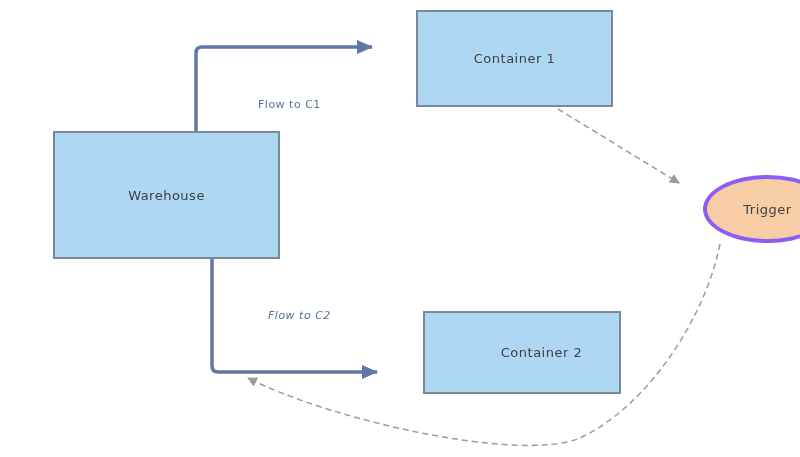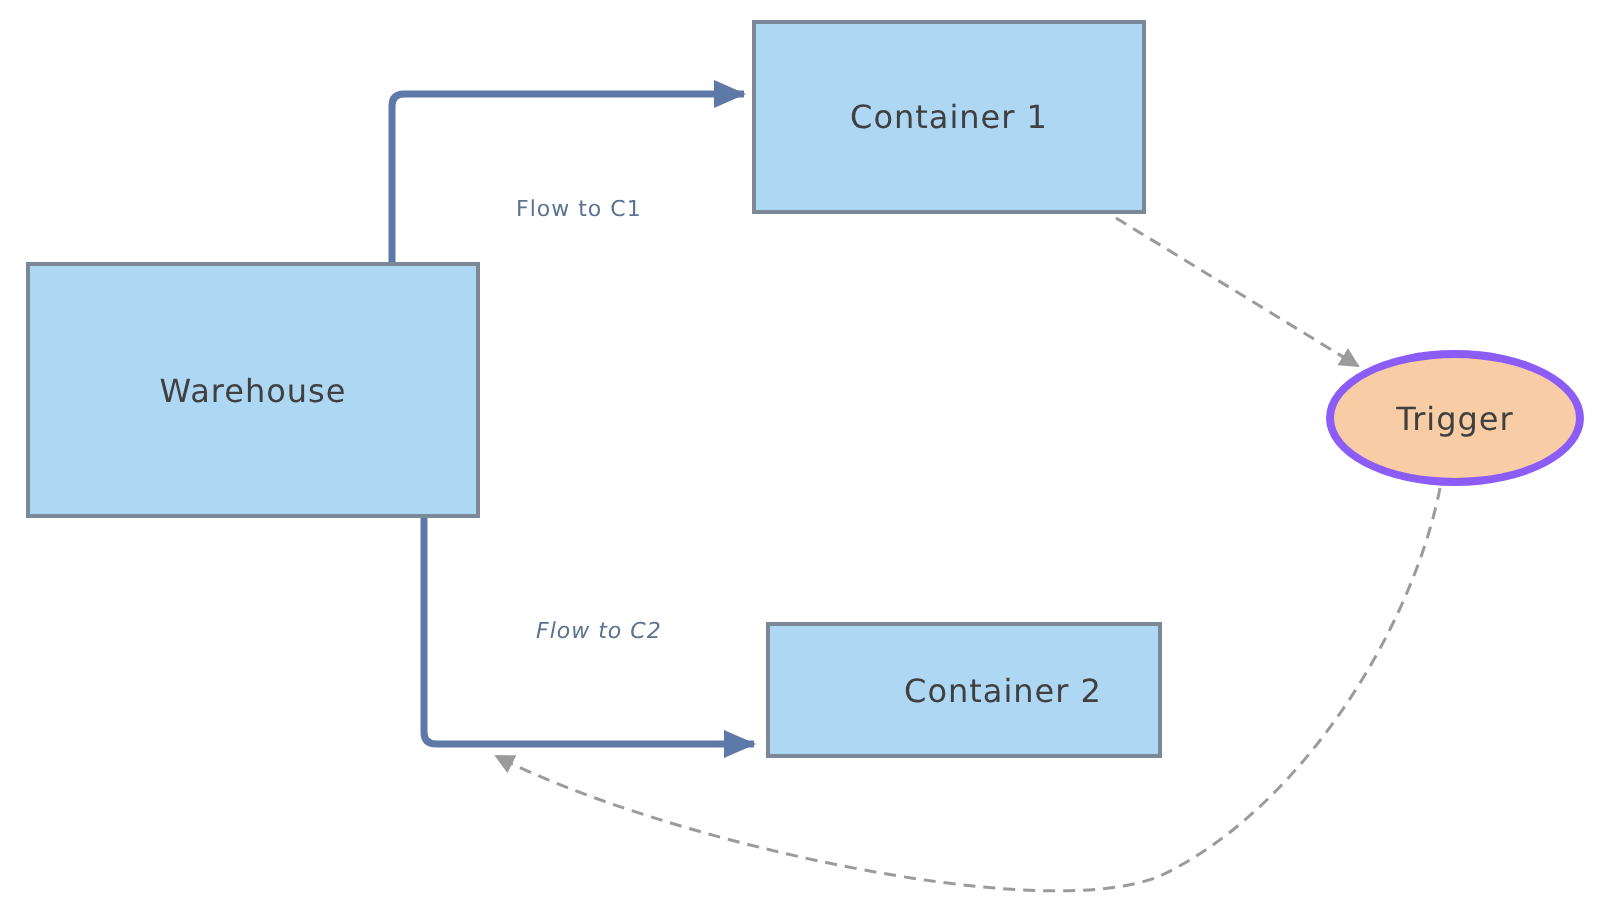--- a/index.html
+++ b/index.html
@@ -21,36 +21,37 @@
     top: 0;
     width: 800px;
     height: 457px;
   }
   .node {
     position: absolute;
     display: flex;
     align-items: center;
     justify-content: center;
     box-sizing: border-box;
-    font-size: 16px;
+    font-size: 13px;
     color: #404040;
     letter-spacing: 0.5px;
+    margin-left: 40px;
   }
   .node.rect {
     background: #aed7f4;
     border: 2px solid #7a8898;
   }
   .node.ellipse {
     background: #f8cda5;
     border: 4px solid #8b5cf6;
     border-radius: 50%;
   }
   .node-warehouse  { left: 13px;  top: 131px; width: 227px; height: 128px; text-align: center; }
   .node-container1 { left: 376px; top: 10px;  width: 197px; height: 97px; }
-  .node-container2 { left: 383px; top: 311px; width: 198px; height: 68px; padding-left: 39px; }
+  .node-container2 { left: 383px; top: 311px; width: 198px; height: 83px; padding-left: 39px; }
   .node-trigger    { left: 663px; top: 175px; width: 129px; height: 68px; }
   .edge-label {
     position: absolute;
     font-size: 11px;
     color: #5b7291;
     letter-spacing: 0.5px;
     white-space: nowrap;
   }
   .label-flow-c1 { left: 258px; top: 98px; }
   .label-flow-c2 { left: 268px; top: 309px; font-style: italic; }

